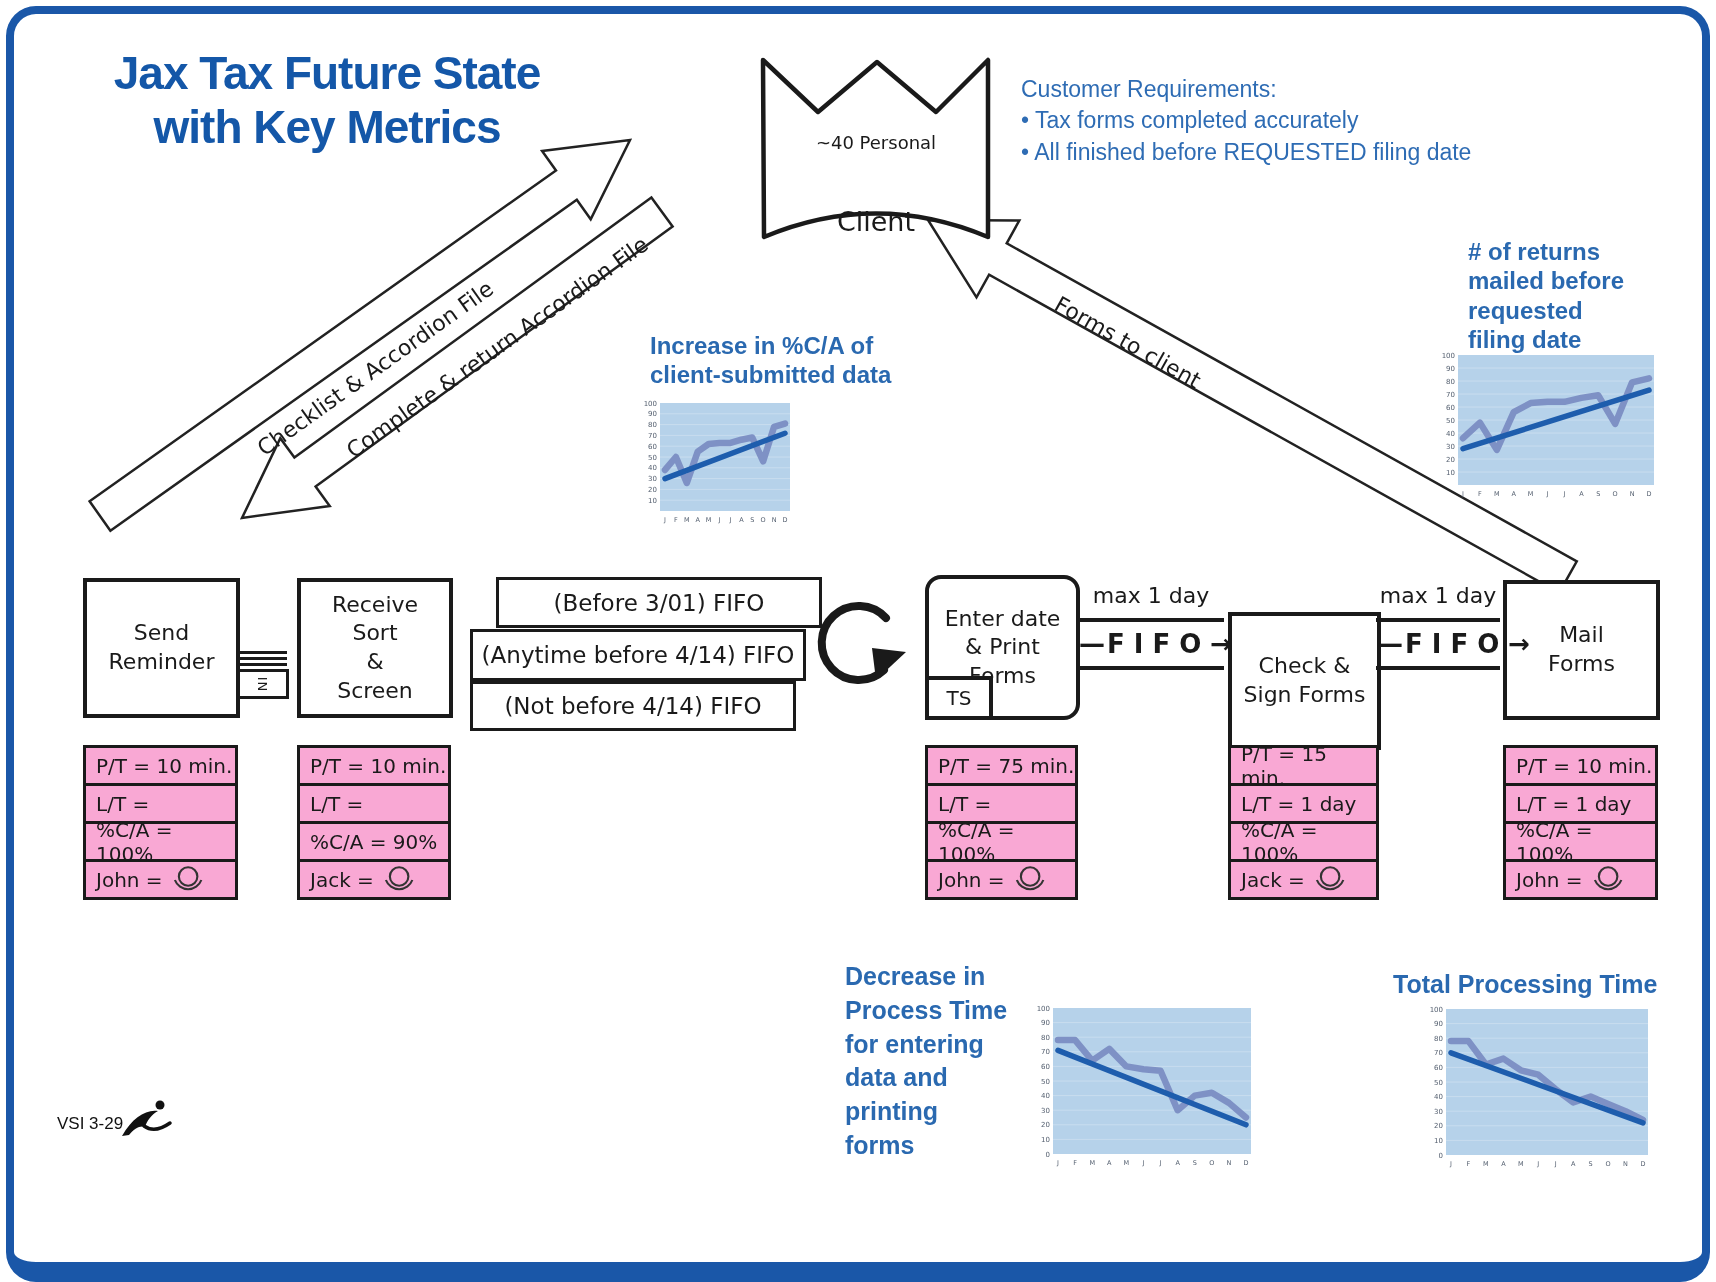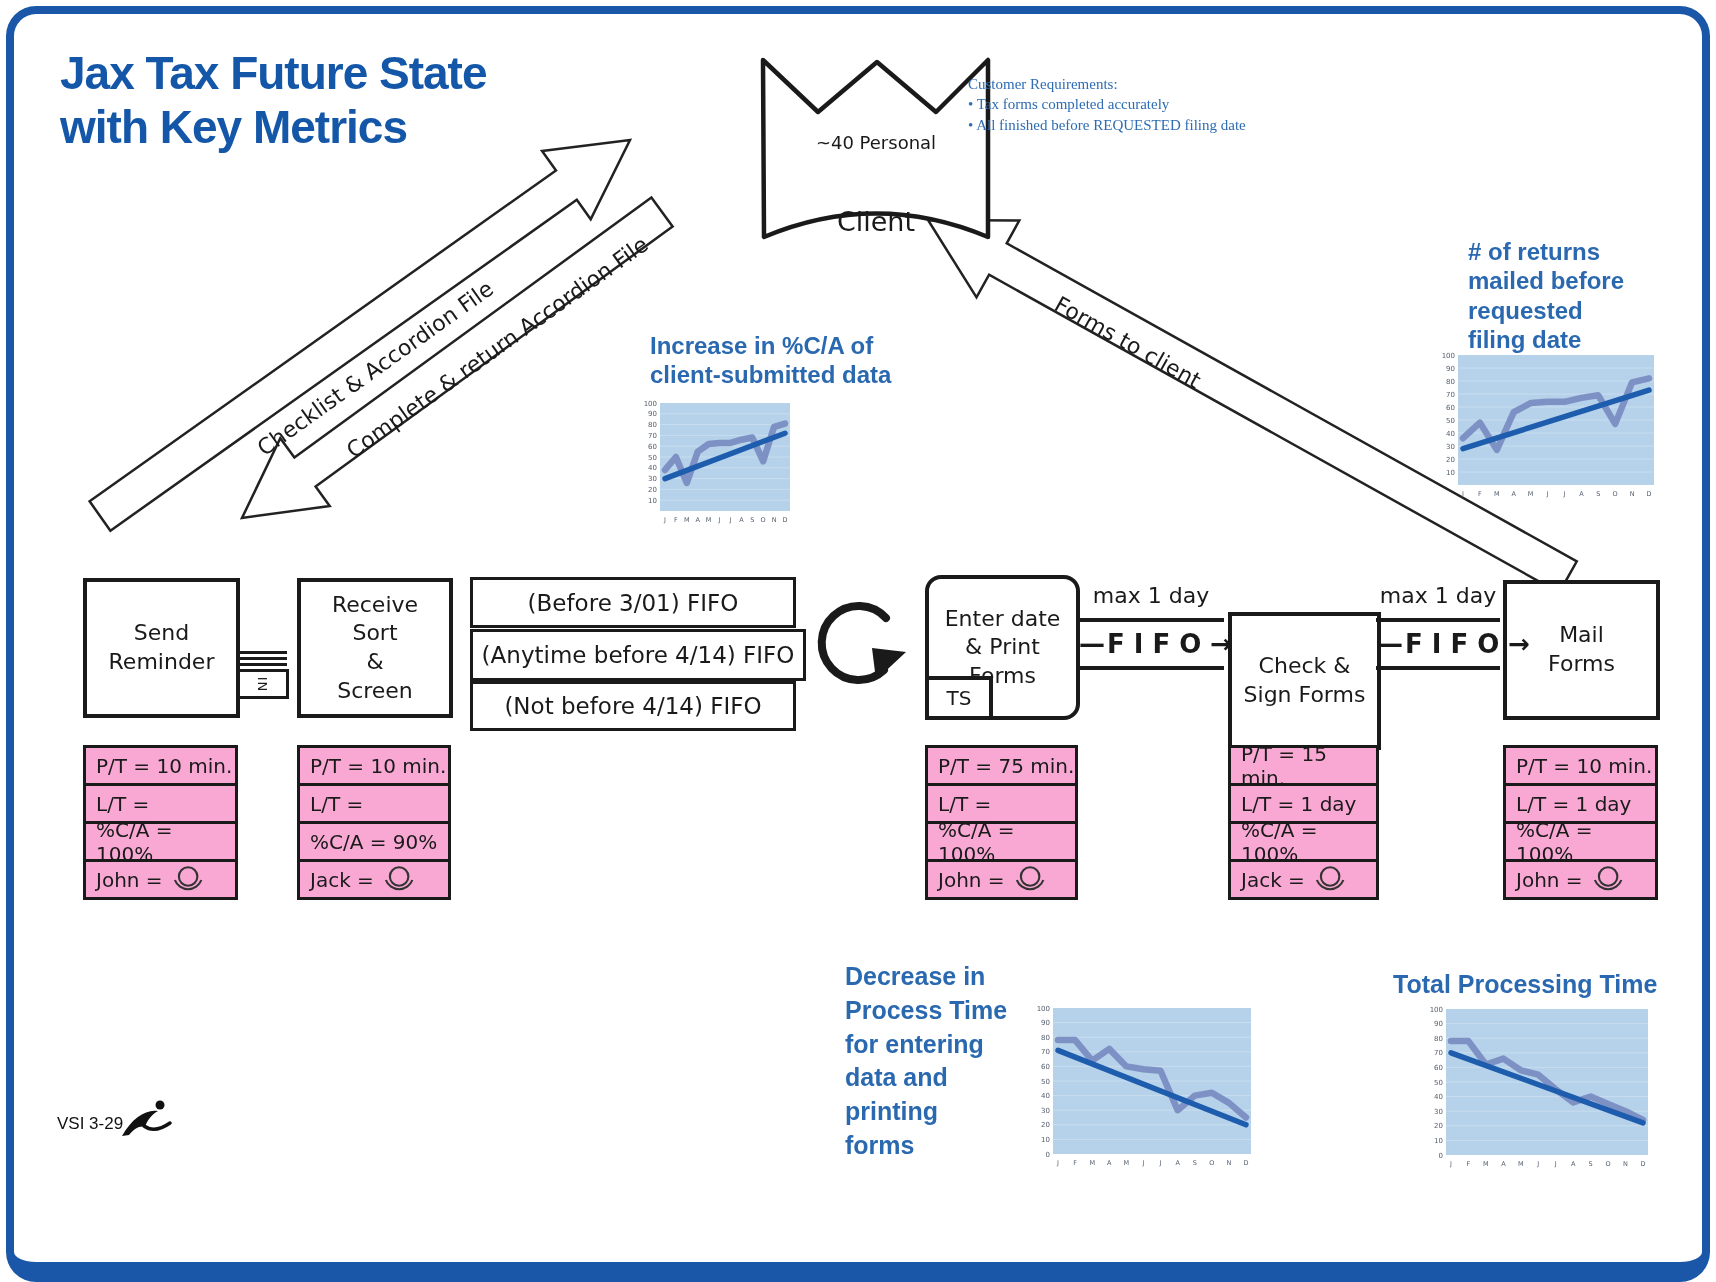--- a/index.html
+++ b/index.html
@@ -3,32 +3,32 @@
 <meta charset="utf-8">
 <style>
   html,body{margin:0;padding:0;background:#fff;}
   .page{position:relative;width:1716px;height:1282px;background:#fff;overflow:hidden;
         font-family:"DejaVu Sans",sans-serif;color:#1a1a1a;}
   .frame{position:absolute;left:6px;top:6px;right:6px;bottom:0;
          border:8px solid #1a57a8;border-bottom:20px solid #1a57a8;border-radius:30px;}
   .abs{position:absolute;}
   .z1{z-index:1;} .z2{z-index:2;} .z3{z-index:3;}
 
-  .main-title{left:60px;top:46px;width:534px;text-align:left;
+  .main-title{left:60px;top:46px;width:534px;text-align:center;
               font-family:"Liberation Sans",sans-serif;font-weight:bold;
               font-size:46px;line-height:1.18;color:#1457a8;letter-spacing:-1px;}
 
   .hand{font-family:"DejaVu Sans",cursive;}
   .blue-note{font-family:"Liberation Sans",sans-serif;font-weight:bold;color:#2a69b0;}
 
   .client-demand{left:756px;top:132px;width:240px;text-align:center;font-size:18px;}
   .client-label{left:776px;top:206px;width:200px;text-align:center;font-size:27px;}
 
-  .cust-req{left:968px;top:74px;width:560px;font-size:15px;line-height:1.36;color:#2e6cb4;
-            font-family:Liberation Serif, serif;font-weight:500;}
+  .cust-req{left:1021px;top:74px;width:560px;font-size:23px;line-height:1.36;color:#2e6cb4;
+            font-family:Liberation Sans, sans-serif;font-weight:500;}
 
   .arrow-label{height:30px;display:flex;align-items:center;justify-content:center;
                font-size:22px;white-space:nowrap;}
   .rot-up{transform:rotate(-35.5deg);}
   .rot-dn{transform:rotate(29.3deg);}
 
   .proc-box{border:4px solid #1a1a1a;background:#fff;display:flex;align-items:center;
             justify-content:center;text-align:center;font-size:22px;line-height:1.3;
             white-space:pre-line;}
   .ts-badge{position:absolute;left:-4px;bottom:-4px;width:60px;height:36px;background:#fff;
@@ -124,21 +124,21 @@
 
   <div class="abs z2 in-icon" style="left:237px;top:648px;">
     <div class="in-line"></div>
     <div class="in-line"></div>
     <div class="in-line"></div>
     <div class="in-box">
       <span class="hand">IN</span>
     </div>
   </div>
 
-  <div class="abs z2 hand fifo-lane-box" style="left:470px;top:577px;width:320px;height:45px;">(Before 3/01) FIFO</div>
+  <div class="abs z2 hand fifo-lane-box" style="left:496px;top:577px;width:320px;height:45px;">(Before 3/01) FIFO</div>
   <div class="abs z2 hand fifo-lane-box" style="left:470px;top:629px;width:330px;height:46px;">(Anytime before 4/14) FIFO</div>
   <div class="abs z2 hand fifo-lane-box" style="left:470px;top:681px;width:320px;height:44px;">(Not before 4/14) FIFO</div>
 
   <div class="abs z2 fifo-link" style="left:1078px;top:583px;width:146px;">
     <div class="hand fifo-max">max 1 day</div>
     <div class="fifo-lane">
       <span>—</span>
       <span class="fifo-word">FIFO</span>
       <span class="fifo-arr">→</span>
     </div>

